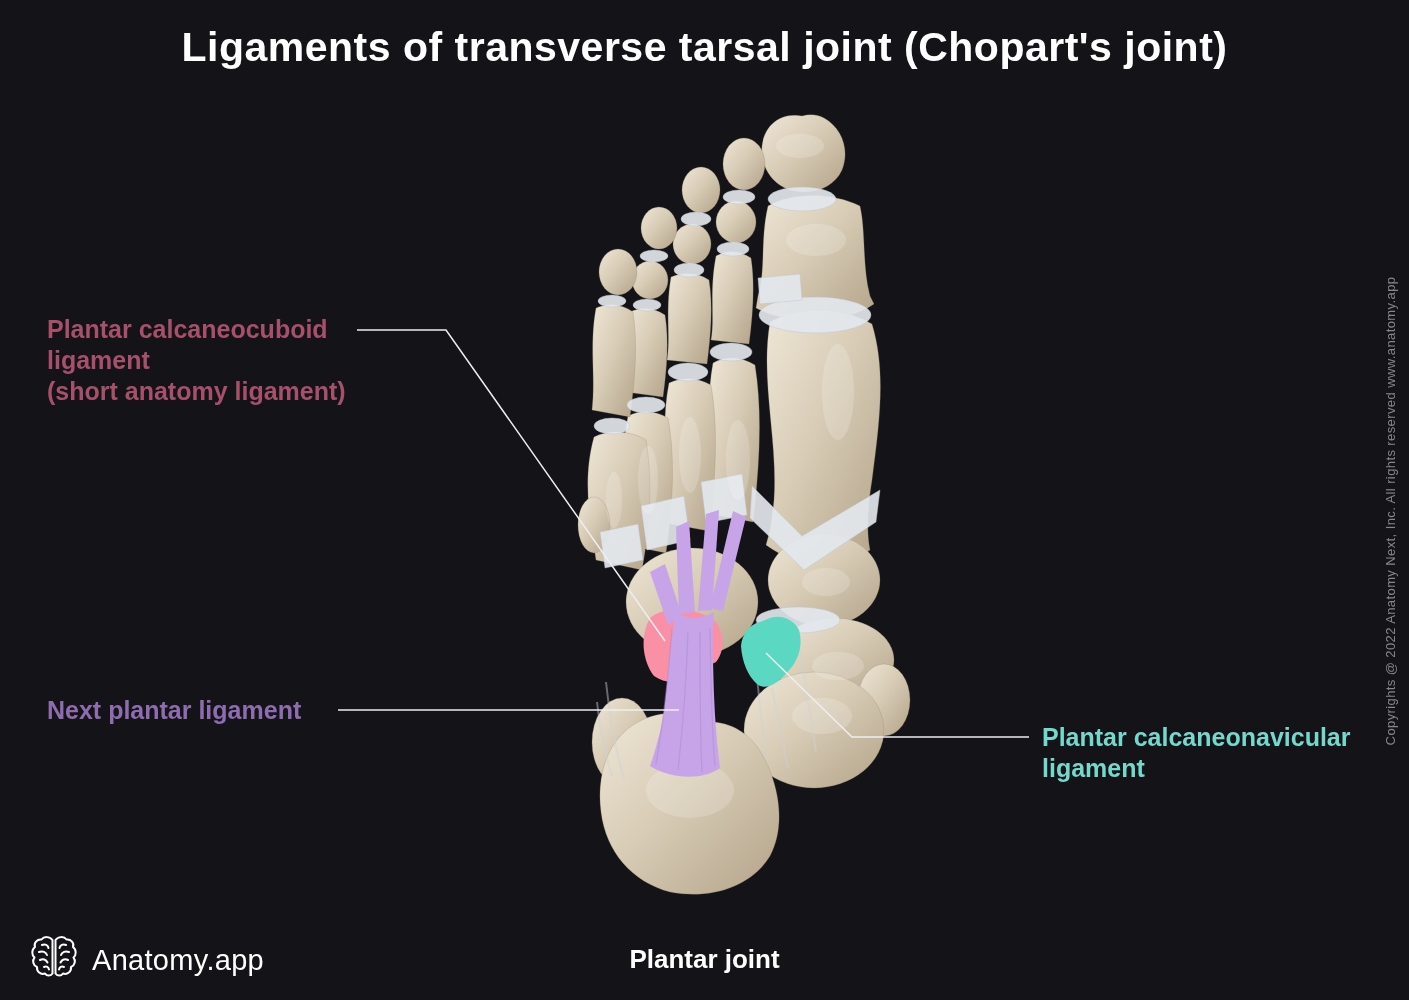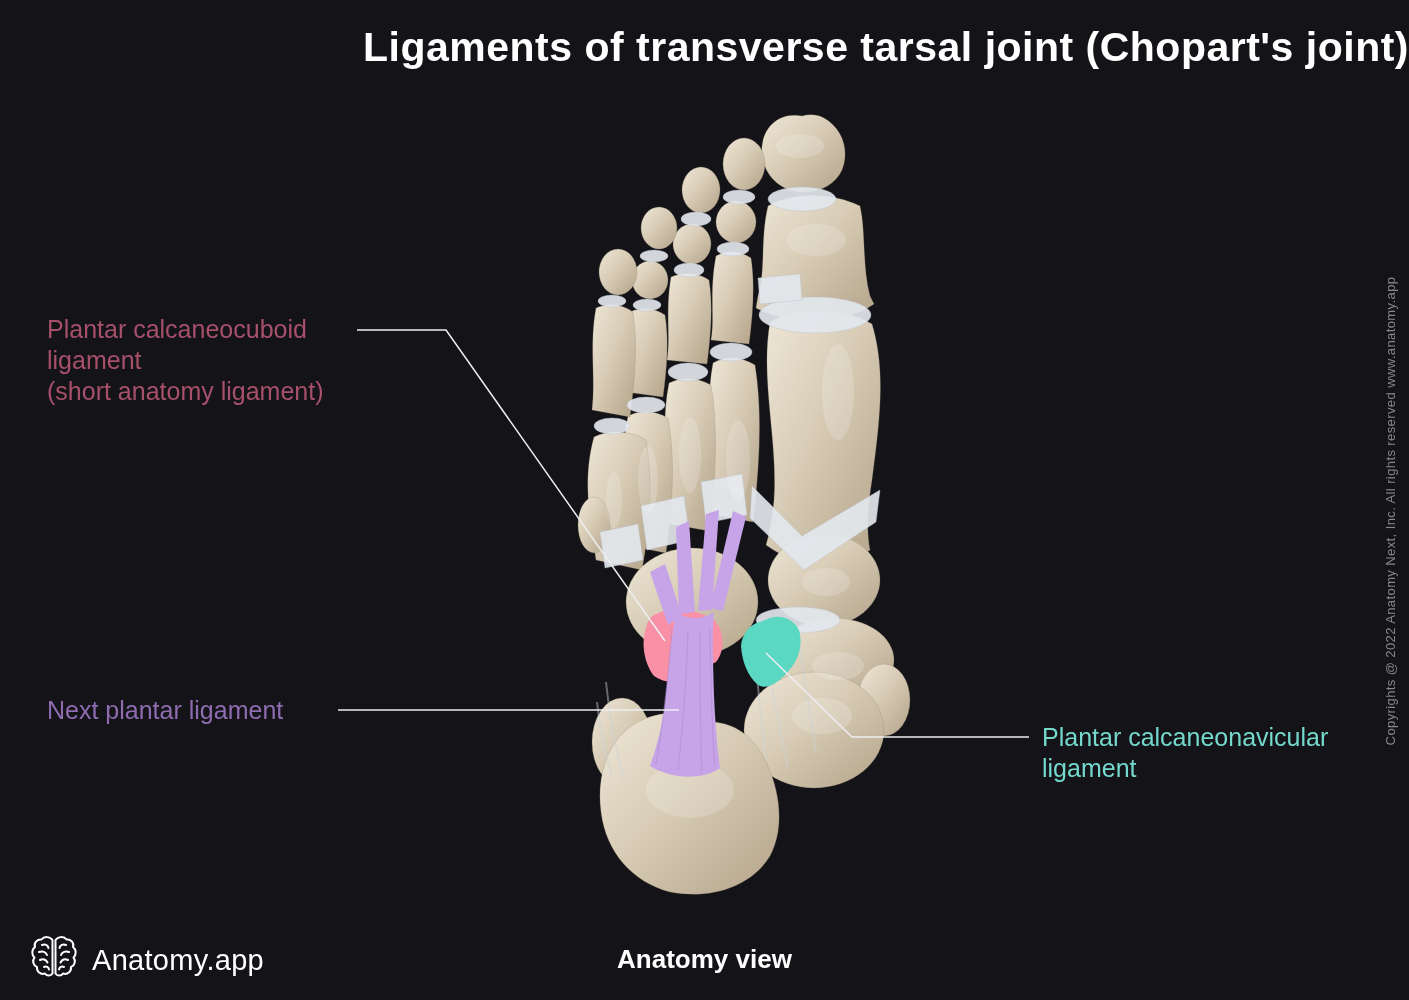--- a/index.html
+++ b/index.html
@@ -5,25 +5,25 @@
   html,body{margin:0;padding:0;background:#000;}
   .canvas{
     position:relative;
     width:1409px;height:1000px;
     background:#131318;
     overflow:hidden;
     font-family:"Liberation Sans", sans-serif;
   }
   .title{
     position:absolute;left:0;top:24px;width:100%;
-    text-align:right;
+    text-align:center;
     font-size:41px;font-weight:700;color:#ffffff;
     letter-spacing:0.5px;
   }
-  .anno{position:absolute;font-size:25px;line-height:31px;font-weight:400;}
+  .anno{position:absolute;font-size:25px;line-height:31px;font-weight:700;}
   .anno-ccl{left:47px;top:314px;color:#a6506a;}
   .anno-lpl{left:47px;top:695px;color:#8f6cb0;}
   .anno-pcn{left:1042px;top:722px;color:#74d8cc;}
   .scene-svg{position:absolute;left:0;top:0;}
   .copyright{
     position:absolute;
     left:1112px;top:502px;width:560px;height:18px;
     text-align:center;
     transform:rotate(-90deg);
     transform-origin:center center;
@@ -189,15 +189,15 @@
       <g transform="translate(48,0) scale(-1,1)">
         <path d="M22.5,7 C20,3.5 14,3 11.5,6.5 C7,6 3.5,10 5,14 C1.5,16.5 1.5,22 4.5,24.5 C2,27.5 3,32.5 7,34 C6.5,38.5 10.5,42 15,40.5 C17,43.5 21,43 22.5,40.5 L22.5,7 Z"></path>
         <path d="M12,12 C15,10.5 18,12 18.5,15"></path>
         <path d="M9,19 C12.5,17.5 16,19 17,22"></path>
         <path d="M10,27 C13,25.5 16,26.5 17.5,29.5"></path>
         <path d="M14,34 C16.5,33 18.5,34 19,36.5"></path>
       </g>
     </g>
   </svg>
   <div class="brand">Anatomy.app</div>
-  <div class="view-caption">Anatomy view</div>
+  <div class="view-caption">Plantar joint</div>
 
 </div>
 
 </body></html>

